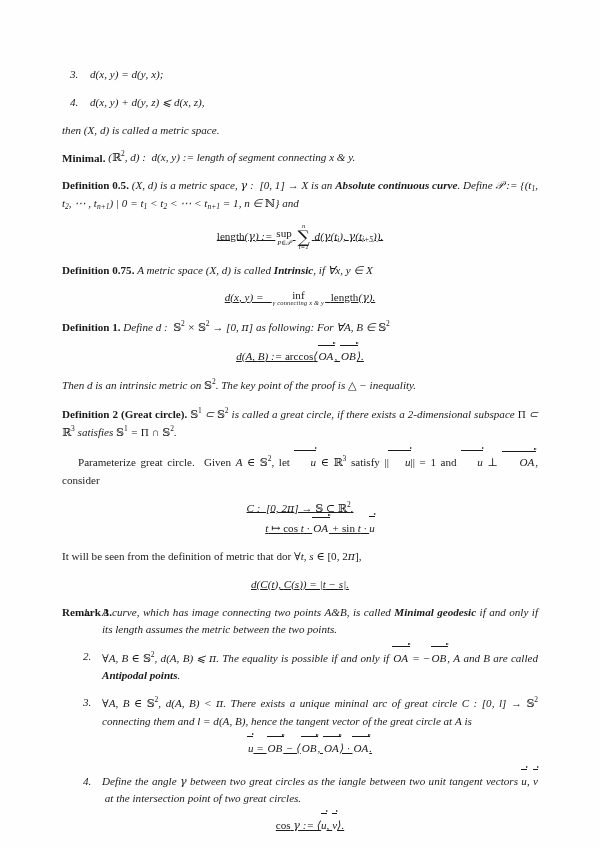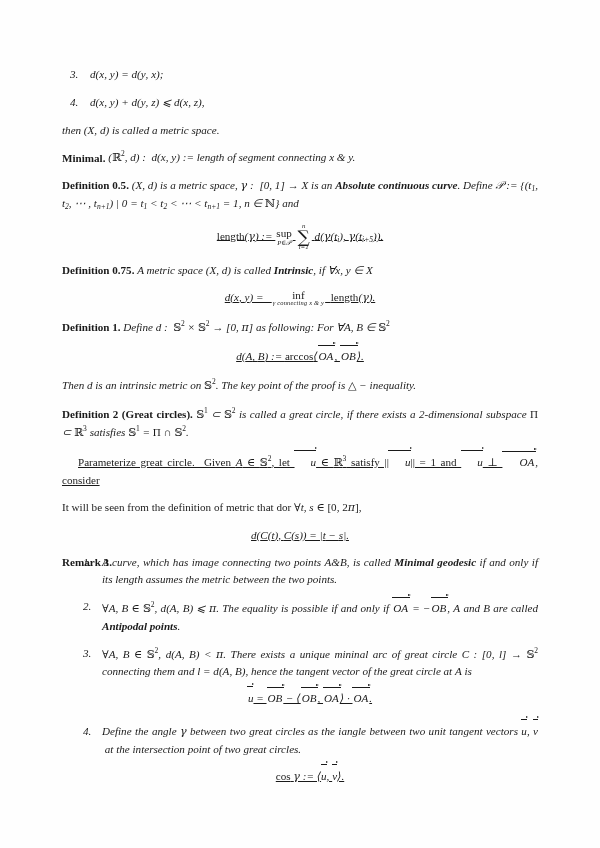--- a/index.html
+++ b/index.html
@@ -106,21 +106,21 @@
     left: 8px;
     top: 0;
     font-style: italic;
     width: 18px;
   }
 
   .para {
     margin: 0 0 10px 0;
   }
   .para.ital { font-style: italic; }
-  .para.indent { text-indent: 16px; text-decoration: underline; }
+  .para.indent { text-indent: 16px; }
   .defhead { font-weight: bold; font-style: normal; }
   .bold-it { font-weight: bold; font-style: italic; }
 
   .display {
     margin: 9px 0 11px 0;
     text-align: center;
     font-style: italic;
     text-decoration: underline;
   }
 
@@ -266,30 +266,38 @@
     <div class="display">
       <span class="m">d</span>(<span class="m">A</span>, <span class="m">B</span>) := <span class="op">arccos</span>⟨<span class="vec">OA</span>, <span class="vec">OB</span>⟩.
     </div>
 
     <p class="para ital">
       Then <span class="m">d</span> is an intrinsic metric on <span class="bb">𝕊</span><span class="sup">2</span>. The key point of the proof is △ − inequality.
     </p>
 
     <p class="para">
       <span class="defhead">Definition 2</span>
-      <span class="defhead">(Great circles).</span>
+      <span class="defhead">(Great circle).</span>
       <span class="m">
         <span class="bb">𝕊</span><span class="sup">1</span> ⊂ <span class="bb">𝕊</span><span class="sup">2</span> is called a great circle, if there exists a 2-dimensional subspace <span class="up">Π</span> ⊂ <span class="bb">ℝ</span><span class="sup">3</span> satisfies <span class="bb">𝕊</span><span class="sup">1</span> = <span class="up">Π</span> ∩ <span class="bb">𝕊</span><span class="sup">2</span>.
       </span>
     </p>
 
     <p class="para indent">
       Parameterize great circle.&nbsp; Given <span class="m">A</span> ∈ <span class="bb">𝕊</span><span class="sup">2</span>, let <span class="avec">u</span>&nbsp;∈ <span class="bb">ℝ</span><span class="sup">3</span> satisfy ||<span class="avec">u</span>|| = 1 and <span class="avec">u</span>&nbsp;⊥ <span class="vec">OA</span>, consider
     </p>
 
+    <div class="display">
+      <div>
+        <span class="m">C</span> :&nbsp; [0, 2<span class="gk">π</span>] → <span class="bb">𝕊</span> ⊂ <span class="bb">ℝ</span><span class="sup">2</span>.
+      </div>
+      <div style="margin-top:1px; padding-left:40px;">
+        <span class="m">t</span> ↦ <span class="op">cos</span> <span class="m">t</span> · <span class="vec">OA</span> + <span class="op">sin</span> <span class="m">t</span> · <span class="avec">u</span>
+      </div>
+    </div>
 
     <p class="para">
       It will be seen from the definition of metric that dor ∀<span class="m">t</span>, <span class="m">s</span> ∈ [0, 2<span class="gk">π</span>],
     </p>
 
     <div class="display">
       <span class="m">d</span>(<span class="m">C</span>(<span class="m">t</span>), <span class="m">C</span>(<span class="m">s</span>)) = |<span class="m">t</span> − <span class="m">s</span>|.
     </div>
 
     <div class="remark-wrap">

